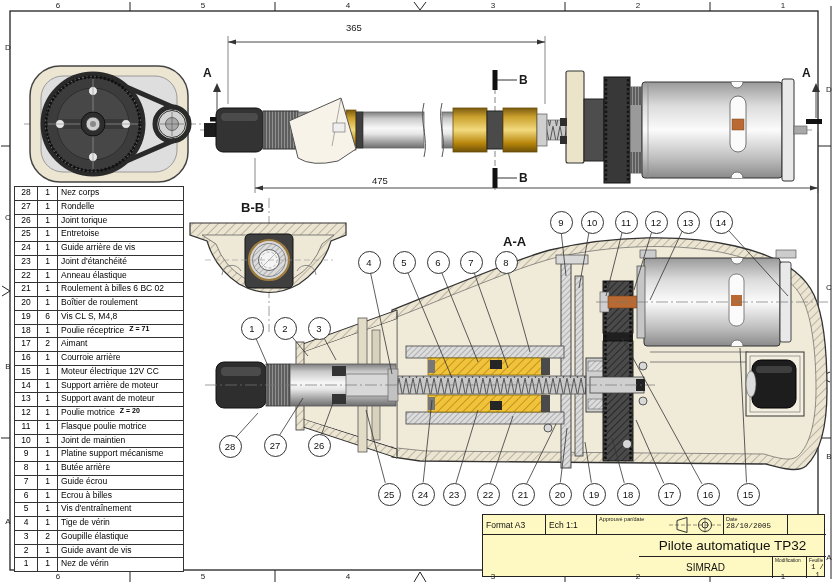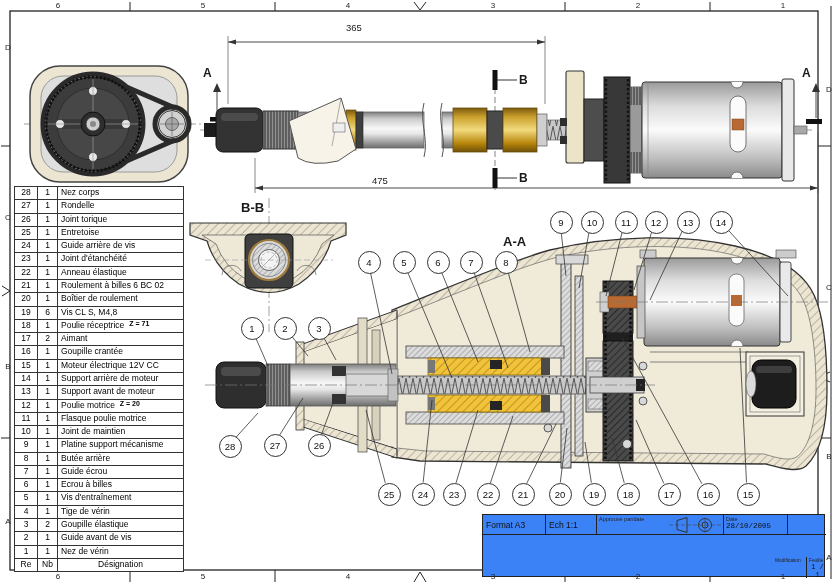--- a/index.html
+++ b/index.html
@@ -18,21 +18,21 @@
               background:#fff;display:flex;flex-direction:column;}
   .prow{flex:1;display:flex;border-bottom:1px solid #333;min-height:0;align-items:stretch;}
   .prow:last-child{border-bottom:none;}
   .c1{width:22px;border-right:1px solid #333;text-align:center;font-size:8.5px;line-height:11.5px;}
   .c2{width:19px;border-right:1px solid #333;text-align:center;font-size:8.5px;line-height:11.5px;}
   .c3{flex:1;font-size:8.5px;padding-left:3px;line-height:11.5px;white-space:nowrap;overflow:hidden;}
   .hdr .c3{text-align:center;padding-left:0;}
   .zsup{font-size:7px;font-weight:bold;margin-left:5px;position:relative;top:-2px;}
   .foot{flex:1;text-align:center;font-size:9px;line-height:11.5px;}
   #title-block{position:absolute;left:482px;top:514px;width:343px;height:63px;border:1.2px solid #222;
-               background:#3b82f6;box-sizing:border-box;}
+               background:#fef9c3;box-sizing:border-box;}
   .tbcell{position:absolute;box-sizing:border-box;color:#111;}
   .tblabel{font-size:5.5px;color:#222;padding:1px 0 0 2px;}
   .tbval{font-size:7.5px;padding-left:2px;font-family:Liberation Mono, monospace;}
   .tbmid{font-size:8.5px;display:flex;align-items:center;padding-left:3px;}
 </style>
 </head>
 <body>
 
 <div class="page">
 
@@ -383,21 +383,21 @@
           <div class="c3">Poulie réceptrice<span class="zsup">Z = 71</span></div>
         </div>
         <div class="prow">
           <div class="c1">17</div>
           <div class="c2">2</div>
           <div class="c3">Aimant</div>
         </div>
         <div class="prow">
           <div class="c1">16</div>
           <div class="c2">1</div>
-          <div class="c3">Goupille crantée</div>
+          <div class="c3">Courroie arrière</div>
         </div>
         <div class="prow">
           <div class="c1">15</div>
           <div class="c2">1</div>
           <div class="c3">Moteur électrique 12V CC</div>
         </div>
         <div class="prow">
           <div class="c1">14</div>
           <div class="c2">1</div>
           <div class="c3">Support arrière de moteur</div>
@@ -459,25 +459,20 @@
         </div>
         <div class="prow">
           <div class="c1">2</div>
           <div class="c2">1</div>
           <div class="c3">Guide avant de vis</div>
         </div>
         <div class="prow">
           <div class="c1">1</div>
           <div class="c2">1</div>
           <div class="c3">Nez de vérin</div>
-        </div>
-        <div class="prow hdr">
-          <div class="c1">Re</div>
-          <div class="c2">Nb</div>
-          <div class="c3">Désignation</div>
         </div>
       </div>
 
   <div id="title-block">
     <div class="tbcell tbmid" style="left:0;top:0;width:63px;height:20px;border-right:1px solid #222;border-bottom:1px solid #222">Format A3</div>
     <div class="tbcell tbmid" style="left:63px;top:0;width:51px;height:20px;border-right:1px solid #222;border-bottom:1px solid #222">Ech 1:1</div>
     <div class="tbcell" style="left:114px;top:0;width:127px;height:20px;border-right:1px solid #222;border-bottom:1px solid #222">
       <div class="tblabel">Approuvé par/date</div>
       <svg width="52" height="16" viewBox="0 0 52 16" style="position:absolute;right:2px;top:2px">
         <line x1="0" y1="8" x2="52" y2="8" stroke="#444" stroke-width="0.6" stroke-dasharray="4,2"></line>
@@ -485,20 +480,22 @@
         <circle cx="36" cy="8" r="6.5" fill="none" stroke="#333" stroke-width="1"></circle>
         <circle cx="36" cy="8" r="3" fill="none" stroke="#333" stroke-width="1"></circle>
         <line x1="36" y1="0.5" x2="36" y2="15.5" stroke="#444" stroke-width="0.6"></line>
       </svg>
     </div>
     <div class="tbcell" style="left:241px;top:0;width:64px;height:20px;border-right:1px solid #222;border-bottom:1px solid #222">
       <div class="tblabel">Date</div>
       <div class="tbval">28/10/2005</div>
     </div>
     <div class="tbcell" style="left:305px;top:0;width:38px;height:20px;border-bottom:1px solid #222"></div>
+    <div class="tbcell" style="left:156px;top:20px;width:187px;height:22px;border-bottom:1px solid #222;display:flex;align-items:center;justify-content:center;font-size:13.5px">Pilote automatique TP32</div>
+    <div class="tbcell" style="left:156px;top:42px;width:134px;height:21px;border-right:1px solid #222;display:flex;align-items:center;justify-content:center;font-size:10px">SIMRAD</div>
     <div class="tbcell" style="left:290px;top:42px;width:34px;height:21px;border-right:1px solid #222">
       <div class="tblabel" style="font-size:4.8px">Modification</div>
     </div>
     <div class="tbcell" style="left:324px;top:42px;width:19px;height:21px">
       <div class="tblabel" style="font-size:4.8px">Feuille</div>
       <div class="tbval" style="font-size:7px;text-align:center">1 / 1</div>
     </div>
   </div>
 <div class="zone" style="left: 52px; top: 1px;">6</div>
       <div class="zone" style="left: 52px; top: 572px;">6</div>

